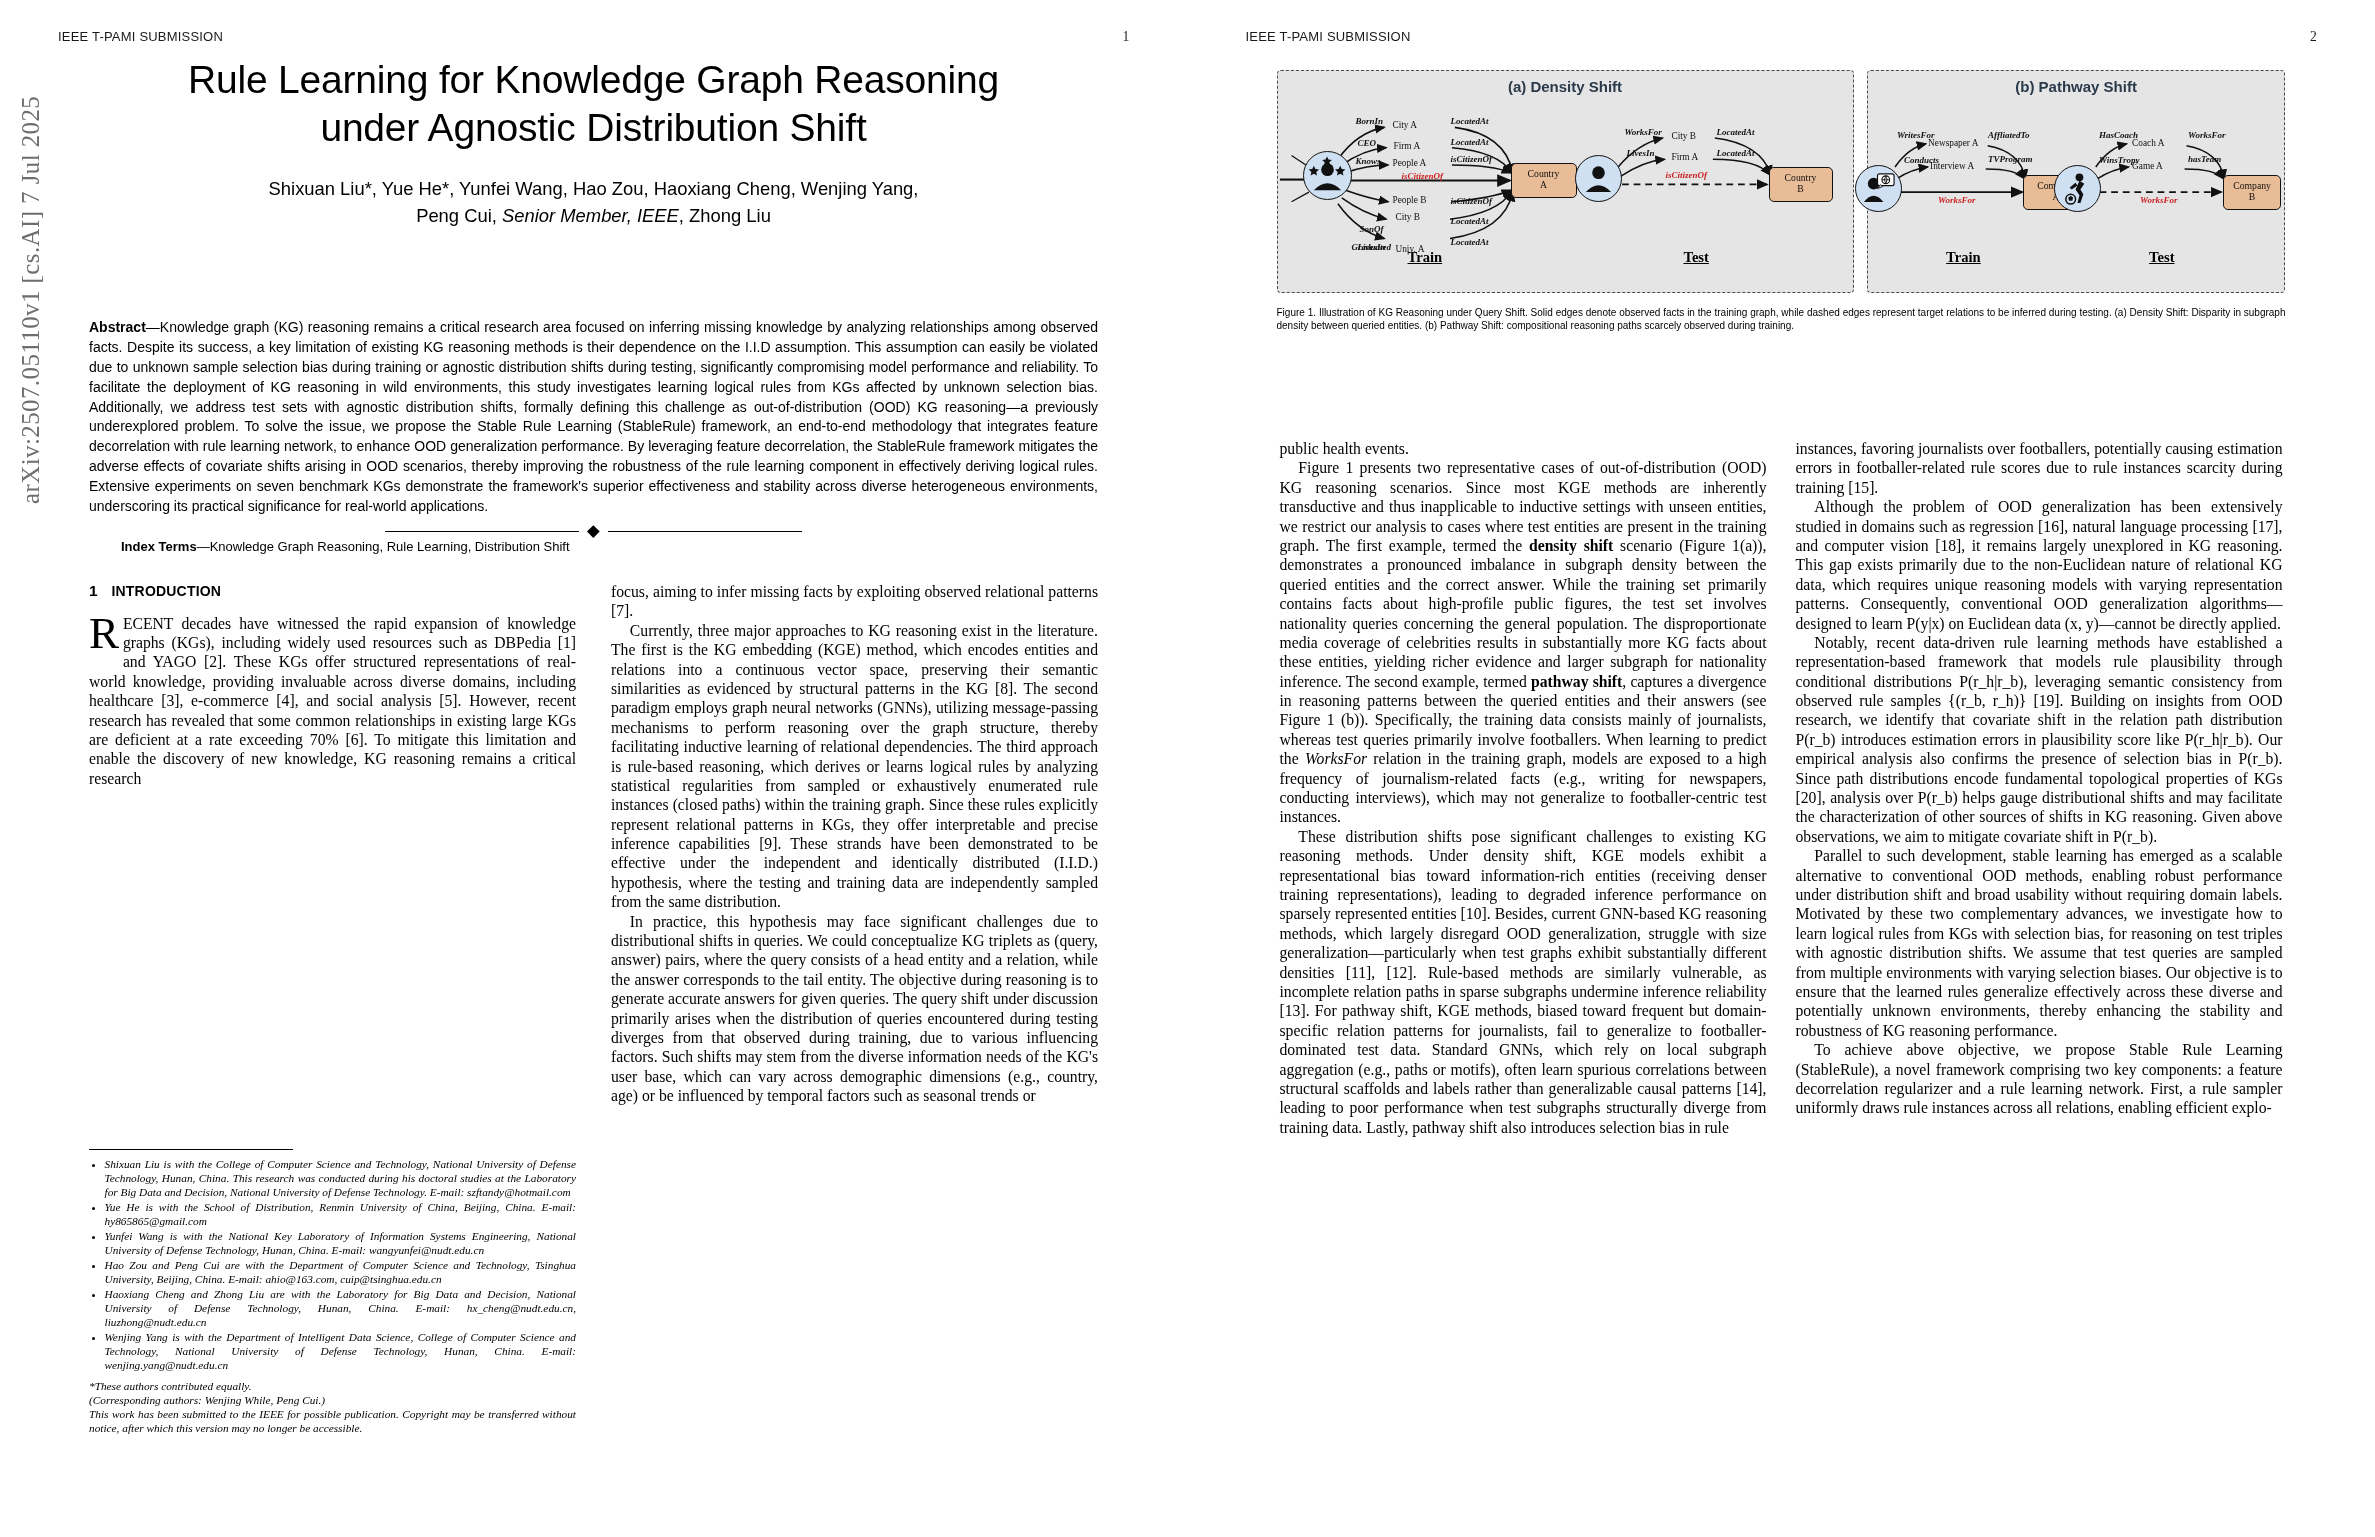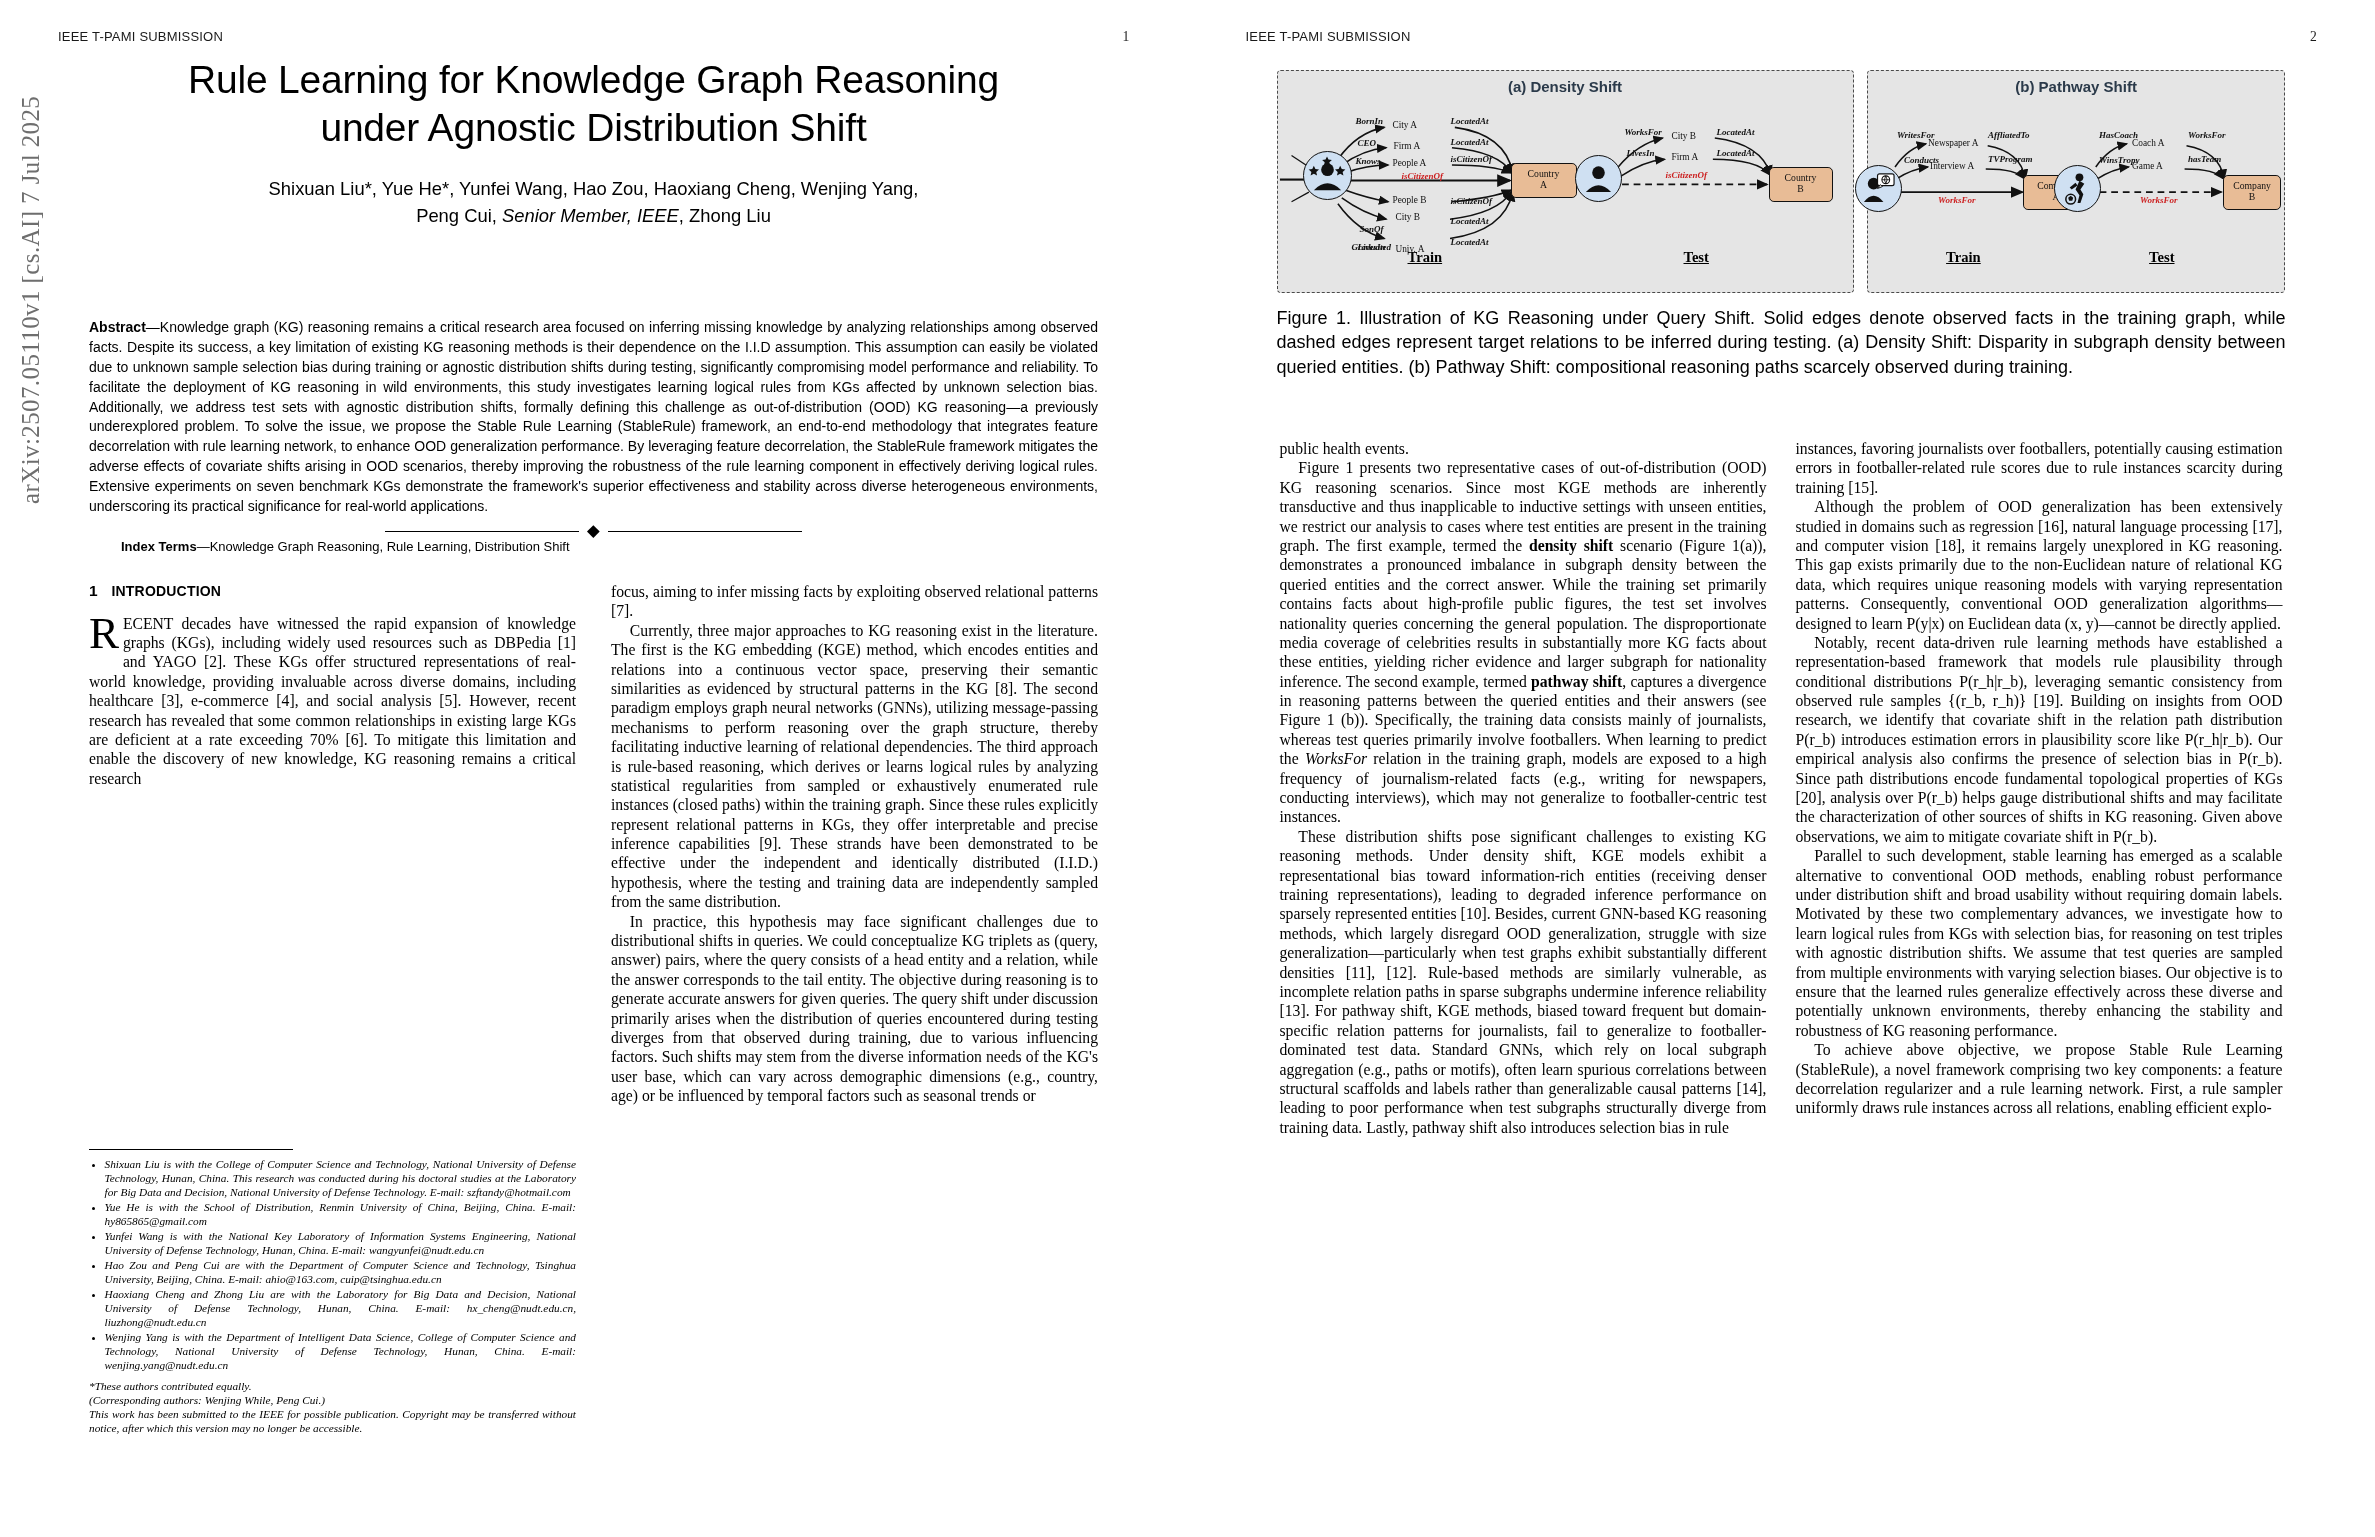--- a/index.html
+++ b/index.html
@@ -148,21 +148,21 @@
     font-size:9.3px; color:#111; white-space:nowrap;
   }
   .rel-lbl {
     position:absolute; font-family:"Liberation Serif", serif;
     font-size:9px; font-style:italic; font-weight:bold; color:#111; white-space:nowrap;
   }
   .rel-lbl.red { color:#cc1f1f; }
   .fig-svg { position:absolute; left:0; top:0; width:100%; height:100%; pointer-events:none; }
   .figcap {
     margin-top:12.6px; font-family:"Liberation Sans", sans-serif;
-    font-size:18px; line-height:1.36; text-align:justify; color:#000;
+    font-size:10px; line-height:1.36; text-align:justify; color:#000;
   }
   .cols2 {
     position:absolute; top:439px; left:89px; width:1009px; height:1038px;
     display:flex; gap:29px;justify-content:center;
   }
   p.body em { font-style:italic; }
   p.body b { font-weight:bold; }
 </style>
 </head>
 <body>

